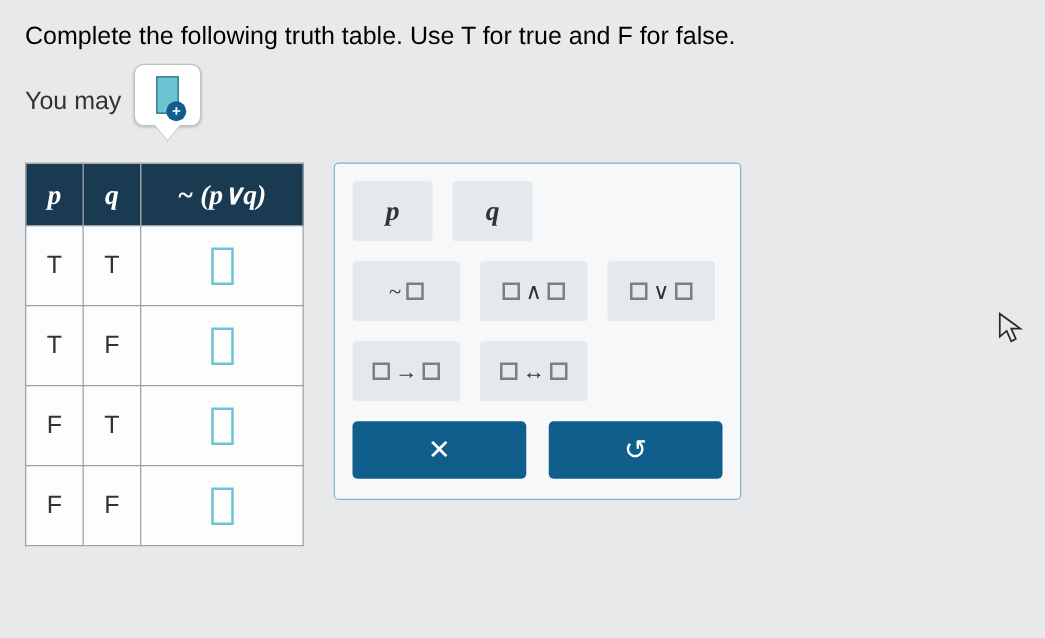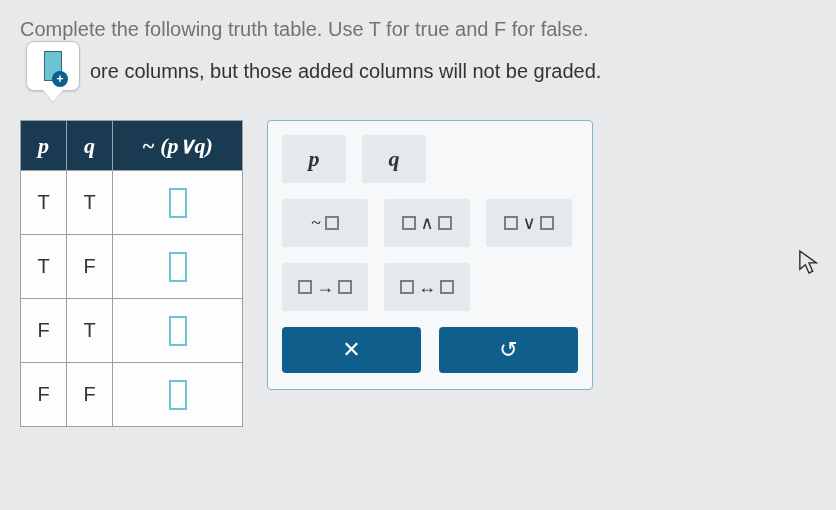--- a/index.html
+++ b/index.html
@@ -7,21 +7,21 @@
     margin: 0;
     padding: 18px 20px;
     width: 836px;
     height: 510px;
     background: #e8e9ea;
     font-family: "Segoe UI", Arial, sans-serif;
     color: #2a2a2a;
     position: relative;
     overflow: hidden;
   }
-  .instr { font-size: 20px; color: #737373; }
+  .instr { font-size: 20px; color: #000000; margin-bottom: 10px; }
   .subline { font-size: 20px; color: #333; margin-bottom: 18px; display: flex; align-items: center; gap: 4px; }
 
   .tooltip-wrap {
     display: inline-flex;
     flex-direction: column;
     align-items: center;
     margin: 0 6px;
     position: relative;
   }
   .tooltip-box {
@@ -137,29 +137,29 @@
     width: 22px; height: 28px;
     color: #2a2a2a;
   }
 </style>
 </head>
 <body>
 
 <div class="instr">Complete the following truth table. Use T for true and F for false.</div>
 
 <div class="subline">
+  <span>You may</span>
   <span class="tooltip-wrap">
     <span class="tooltip-box">
       <span class="tooltip-icon">
         <span class="tooltip-plus">+</span>
       </span>
     </span>
     <span class="tooltip-caret"></span>
   </span>
-  <span>ore columns, but those added columns will not be graded.</span>
 </div>
 
 <div class="panels">
 
   <table class="truth">
     <tbody>
         <tr>
       <th class="narrow">p</th>
       <th class="narrow">q</th>
       <th class="wide">~ (p∨q)</th>

